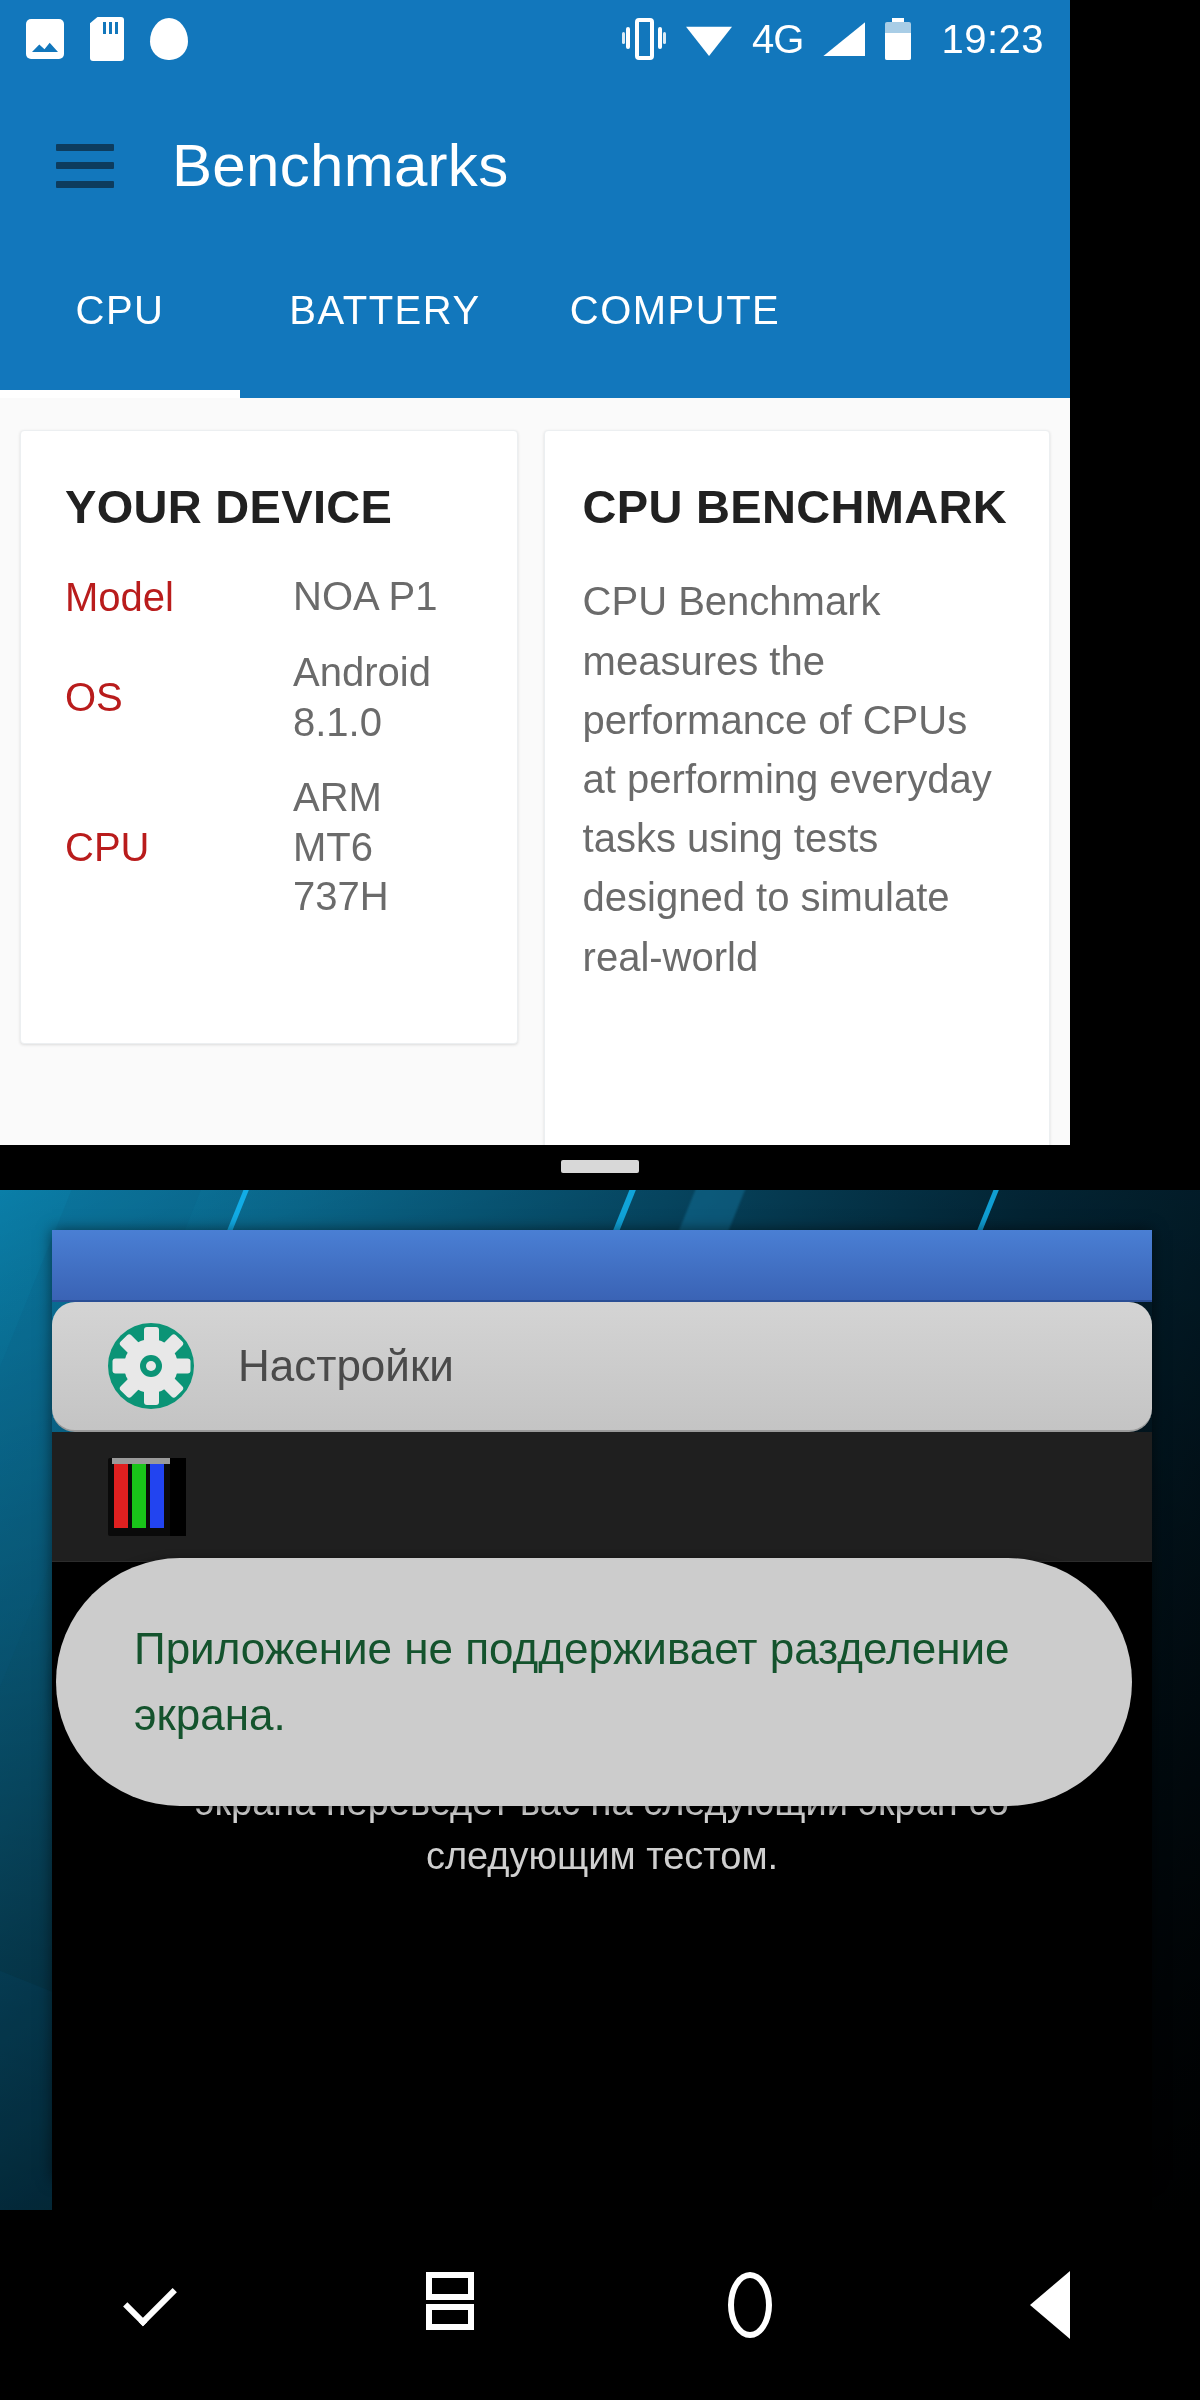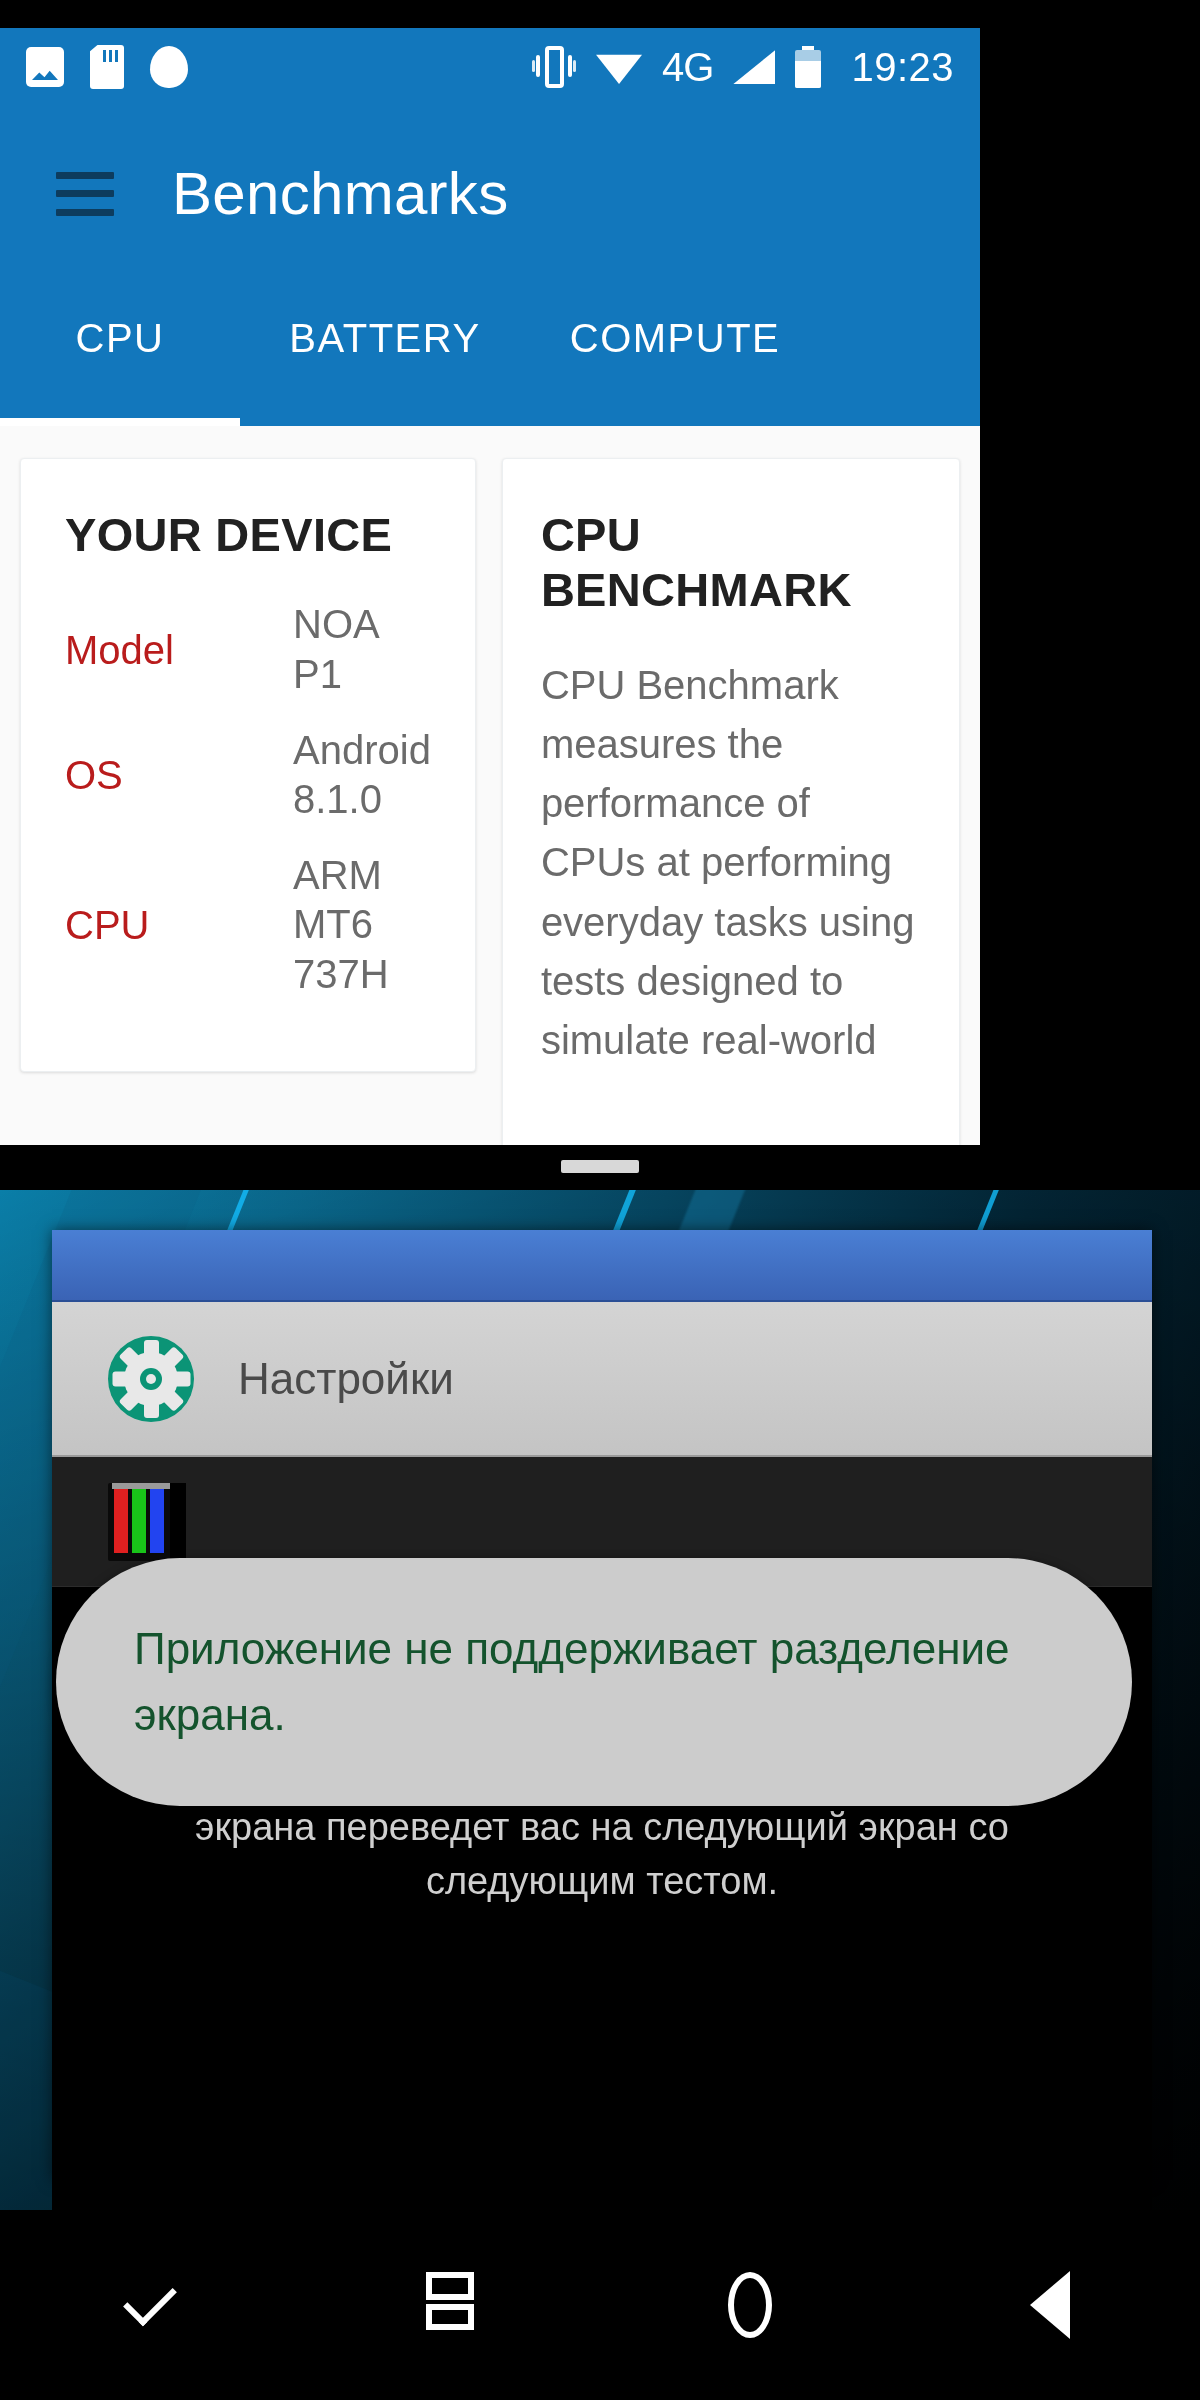--- a/index.html
+++ b/index.html
@@ -6,22 +6,22 @@
   html, body {
     width: 1200px; height: 2400px;
     background: #000;
     font-family: "Liberation Sans", sans-serif;
     overflow: hidden;
   }
   #screen { position: relative; width: 1200px; height: 2400px; background: #000; }
 
   
   .top-app {
-    position: absolute; left: 0; top: 0; width: 980px; height: 1145px;
-    background: #fafafa; overflow: hidden; margin-top: 28px;
+    position: absolute; left: 0; top: 0; width: 1070px; height: 1145px;
+    background: #fafafa; overflow: hidden;
   }
   .statusbar {
     height: 78px; background: #1277bc; display: flex; align-items: center;
     padding: 0 26px; color: #fff;
   }
   .sb-left { display: flex; align-items: center; gap: 26px; }
   .sb-right { margin-left: auto; display: flex; align-items: center; gap: 20px; }
   .sb-clock { font-size: 40px; letter-spacing: .5px; margin-left: 10px; }
 
   .icon-pic { width: 38px; height: 40px; background: #fff; border-radius: 5px; position: relative; }
@@ -85,22 +85,22 @@
       linear-gradient(160deg, rgba(0,0,0,0) 0%, rgba(0,0,0,.55) 62%, rgba(0,0,0,.95) 100%),
       linear-gradient(115deg, #0a7ea8 0%, #0b6d93 18%, #07506f 40%, #042e42 62%, #010a10 100%);
   }
   .streak { position:absolute; background: #13b4ef; transform: rotate(22deg); transform-origin: top left; opacity:.85;}
   .streak.soft { background: rgba(28,150,200,.35); filter: blur(1px); }
   .streak.wide { background: rgba(12,90,130,.55); }
 
   .win { position:absolute; left:52px; top:40px; width:1100px; height: 950px;
     box-shadow: 0 0 14px rgba(0,0,0,.55); }
   .win-header { height:72px; background: linear-gradient(180deg,#4a7fd4 0%,#3a63b5 100%); border-bottom:2px solid #2a4e95;}
-  .row-settings { height:155px; background: linear-gradient(180deg,#d4d4d4 0%, #c4c4c4 100%);
-    display:flex; align-items:center; padding-left: 56px; border-bottom:2px solid #9a9a9a;}
+  .row-settings { height:130px; background: linear-gradient(180deg,#d4d4d4 0%, #c4c4c4 100%);
+    display:flex; align-items:center; padding-left: 56px; border-bottom:2px solid #9a9a9a;border-radius:23px;}
   .gear { width:86px; height:86px; border-radius:50%; background:#0b9476; position:relative; flex:none; }
   .gear .g-core { position:absolute; inset:16px; border-radius:50%; background:#e8e8e8; }
   .gear .g-hole { position:absolute; inset:32px; border-radius:50%; background:#0b9476; }
   .gear .g-hole2 { position:absolute; inset:38px; border-radius:50%; background:#e8e8e8; }
   .gear .tooth { position:absolute; left:50%; top:50%; width:15px; height:78px; margin:-39px 0 0 -7.5px; background:#e8e8e8; border-radius:3px;}
   .row-label-dark { font-size:44px; color:#4a4a4a; margin-left:44px; }
   .row-test { height:130px; background:#1f1f1f; display:flex; align-items:center; padding-left: 56px;
     border-bottom:1px solid #2c2c2c;}
   .rgbicon { width:78px; height:78px; position:relative; flex:none;
     background:#0a0a0a; border-radius:2px; }

